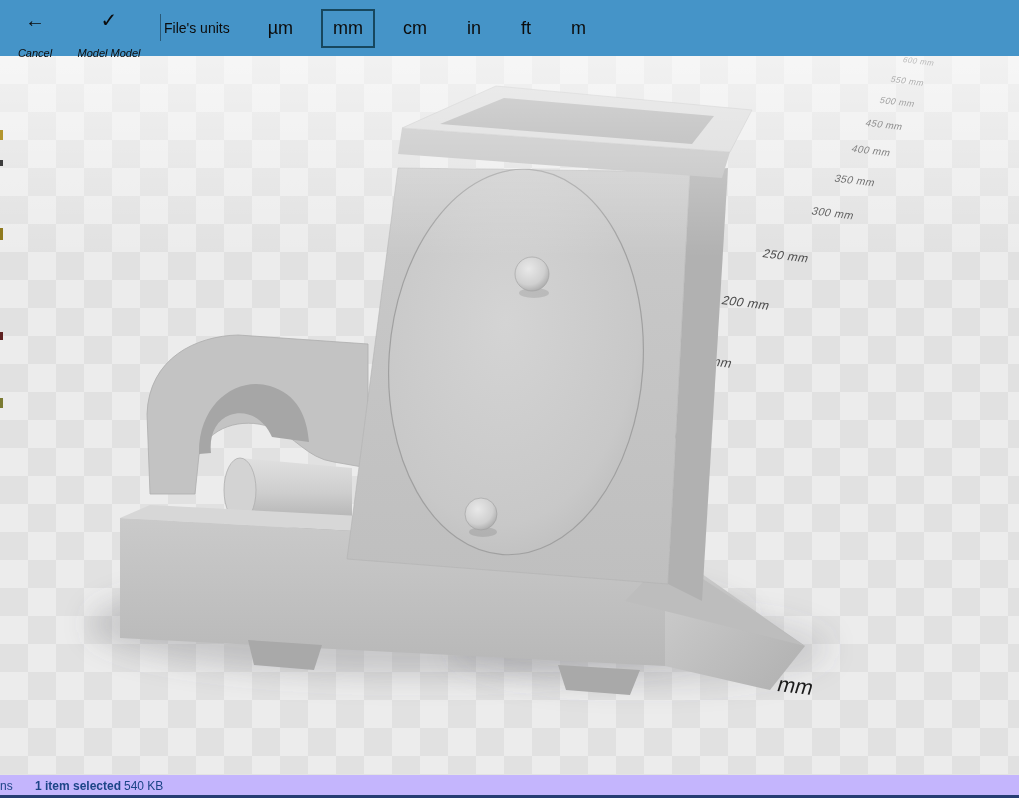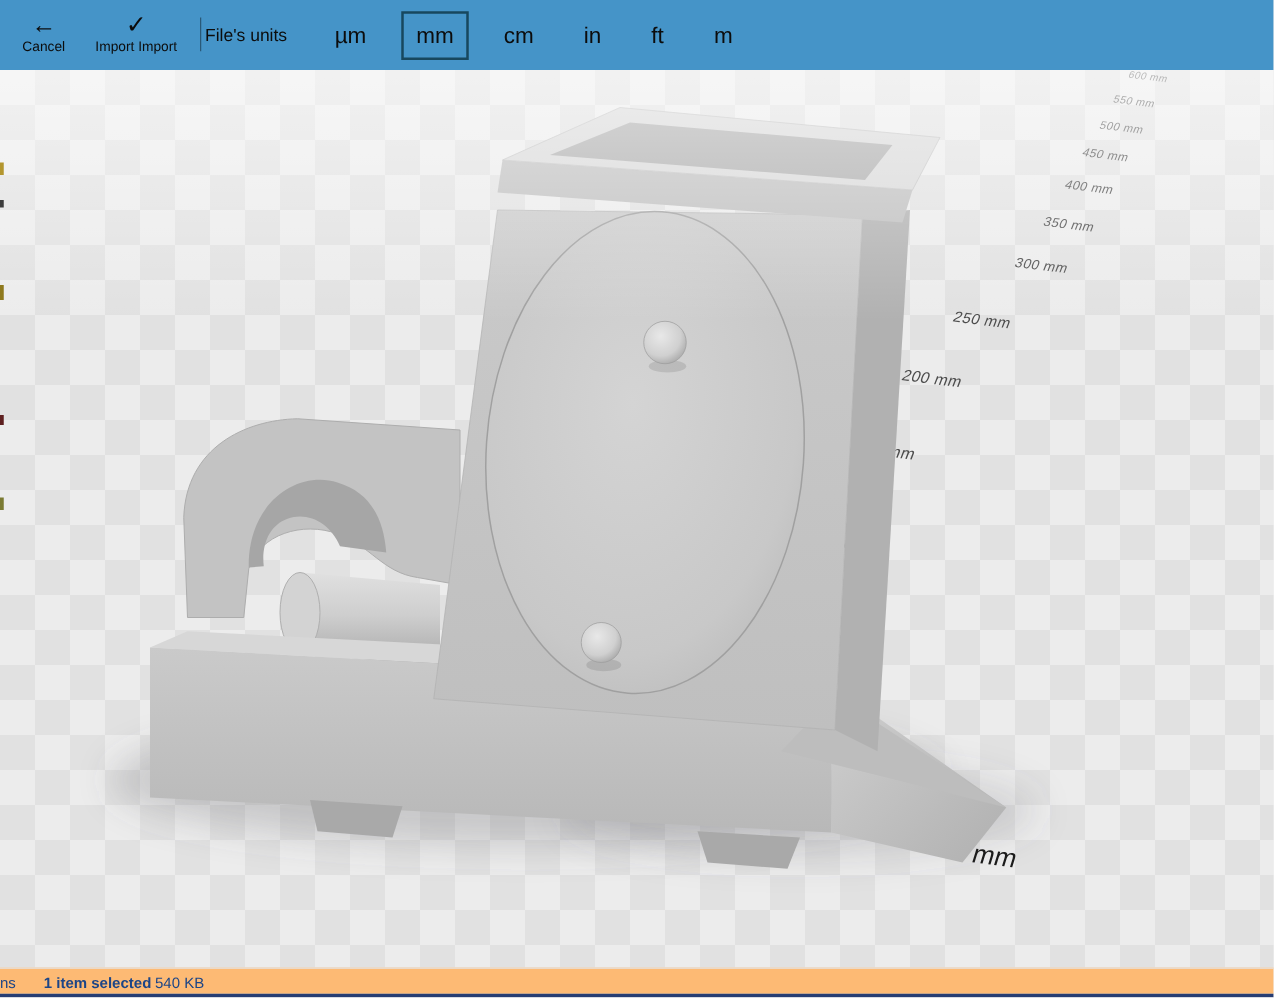--- a/index.html
+++ b/index.html
@@ -4,21 +4,21 @@
 <style>
   * { box-sizing: border-box; }
   html,body { margin:0; padding:0; }
   body { font-family:"Liberation Sans", sans-serif; background:#fff; }
   .app { position:relative; width:1019px; height:798px; overflow:hidden; background:#ececec; }
 
   
   .topbar { position:absolute; top:0; left:0; width:100%; height:56px; background:#4594c8; z-index:10; }
   .tool-btn { position:absolute; top:9px; text-align:center; color:#0c0c0c; cursor:pointer; }
   .tool-btn .tool-icon { display:block; font-size:20px; line-height:22px; color:#0c0c0c; }
-  .tool-btn .tool-label { display:block; font-size:11px; margin-top:1px; color:#0c0c0c; }
+  .tool-btn .tool-label { display:block; font-size:11px; margin-top:16px; color:#0c0c0c;font-style:italic; }
   .btn-cancel { left:10px; width:50px; }
   .btn-import { left:64px; width:90px; }
   .tb-divider { position:absolute; left:160px; top:14px; width:1px; height:27px; background:rgba(0,0,0,.40); }
   .units-row { position:absolute; left:164px; top:0; height:56px; display:flex; align-items:center; }
   .units-title { font-size:14px; color:#0c0c0c; margin-right:18px; }
   .unit { font-size:18px; color:#0c0c0c; min-width:20px; text-align:center; padding:9px 12px; margin:0 8px; cursor:pointer; }
   .unit.selected { border:2px solid #17475e; padding:7px 10px; }
 
   
   .viewport { position:absolute; top:56px; left:0; width:1019px; height:718px;
@@ -32,40 +32,40 @@
   .viewport-fade { position:absolute; inset:0; z-index:4; pointer-events:none;
     background:linear-gradient(180deg, rgba(255,255,255,.55) 0%, rgba(255,255,255,0) 28%); }
   .model-svg { position:absolute; top:0; left:0; z-index:2; }
   .ruler-label { position:absolute; z-index:1; color:#4c4c4c; white-space:nowrap;
     transform:rotate(7deg) skewX(-14deg); letter-spacing:.4px; }
   .ruler-axis { position:absolute; z-index:3; color:#1b1b1b; white-space:nowrap;
     transform:rotate(7deg) skewX(-10deg); font-size:21px; }
   .artifact { position:absolute; left:0; width:3px; z-index:5; }
 
   
-  .statusbar { position:absolute; left:0; top:774px; width:1019px; height:21px; background:#fdba74;
+  .statusbar { position:absolute; left:0; top:774px; width:1019px; height:21px; background:#c4b5fd;
     border-top:1px solid #e3e3e3; font-size:12px; color:#1c4587; z-index:10; }
   .status-fragment { position:absolute; left:0; top:4px; color:#1c4587; }
   .status-selection { position:absolute; left:35px; top:4px;font-weight:bold; }
   .status-size { position:absolute; left:124px; top:4px; }
   .taskbar-strip { position:absolute; left:0; top:795px; width:1019px; height:3px; background:#263d73; z-index:11; }
 </style>
 </head>
 <body>
 
 <div class="app">
 
   <div class="topbar">
     <div class="tool-btn btn-cancel">
       <span class="tool-icon">←</span>
       <span class="tool-label">Cancel</span>
     </div>
     <div class="tool-btn btn-import">
       <span class="tool-icon">✓</span>
-      <span class="tool-label">Import Import</span>
+      <span class="tool-label">Model Model</span>
     </div>
     <div class="tb-divider"></div>
     <div class="units-row">
       <span class="units-title">File's units</span>
       <span class="unit">µm</span>
       <span class="unit selected">mm</span>
       <span class="unit">cm</span>
       <span class="unit">in</span>
       <span class="unit">ft</span>
       <span class="unit">m</span>

